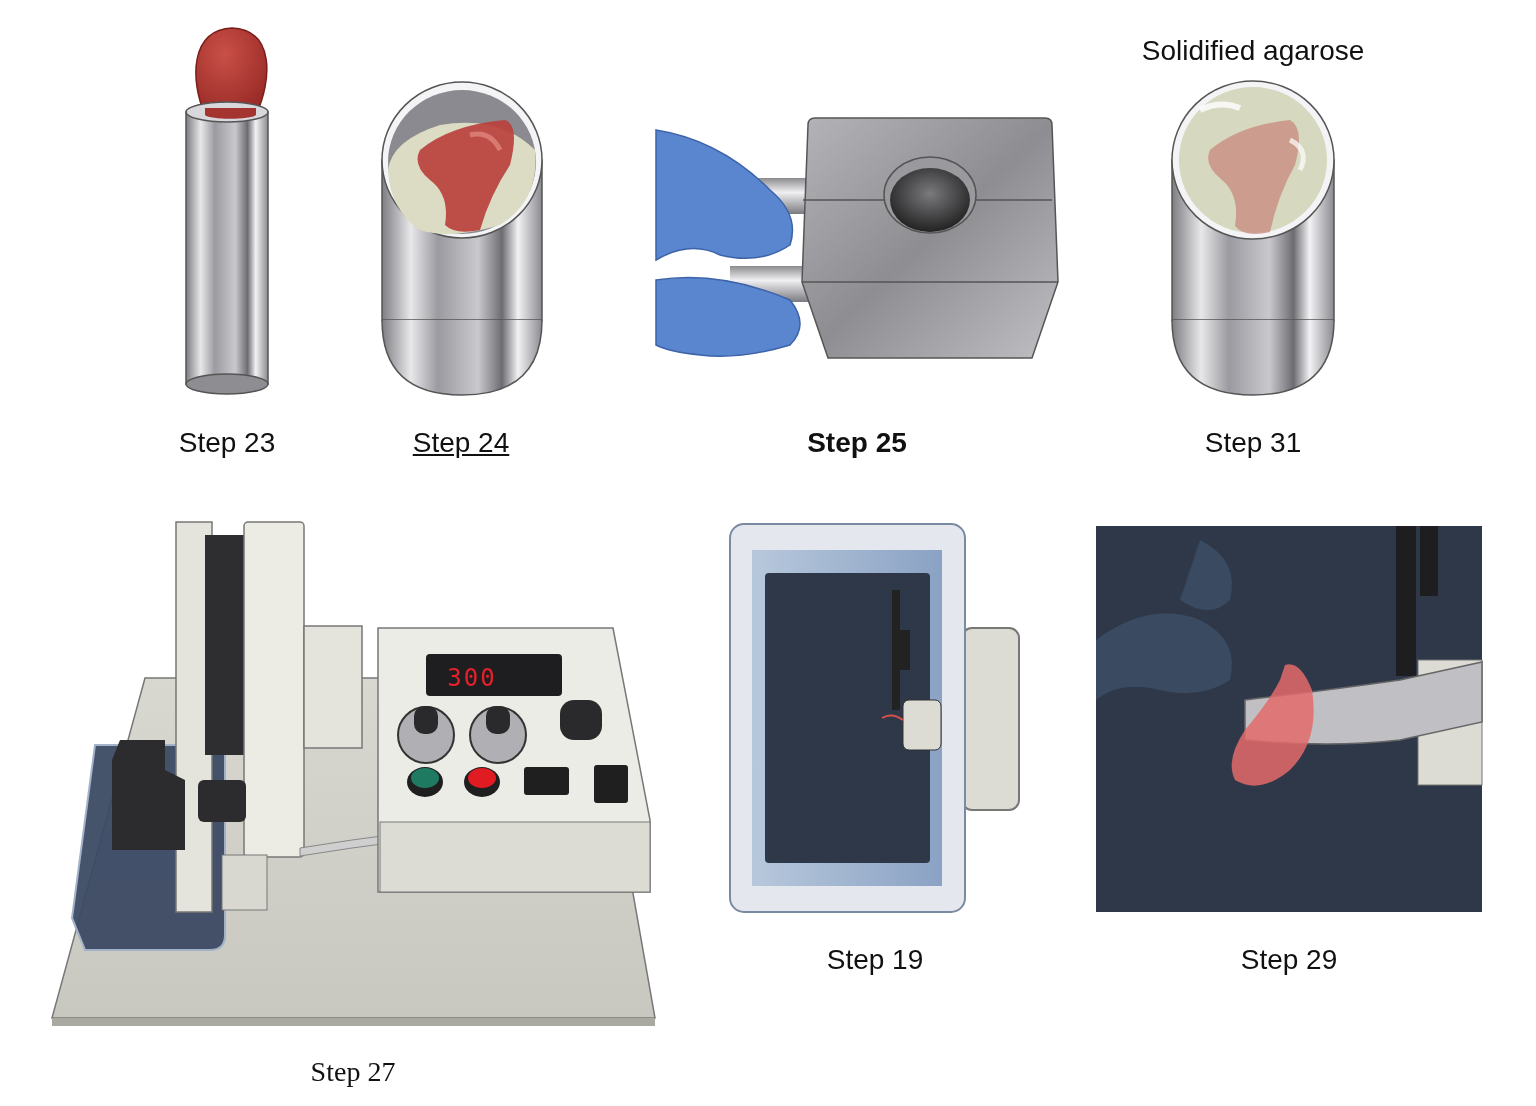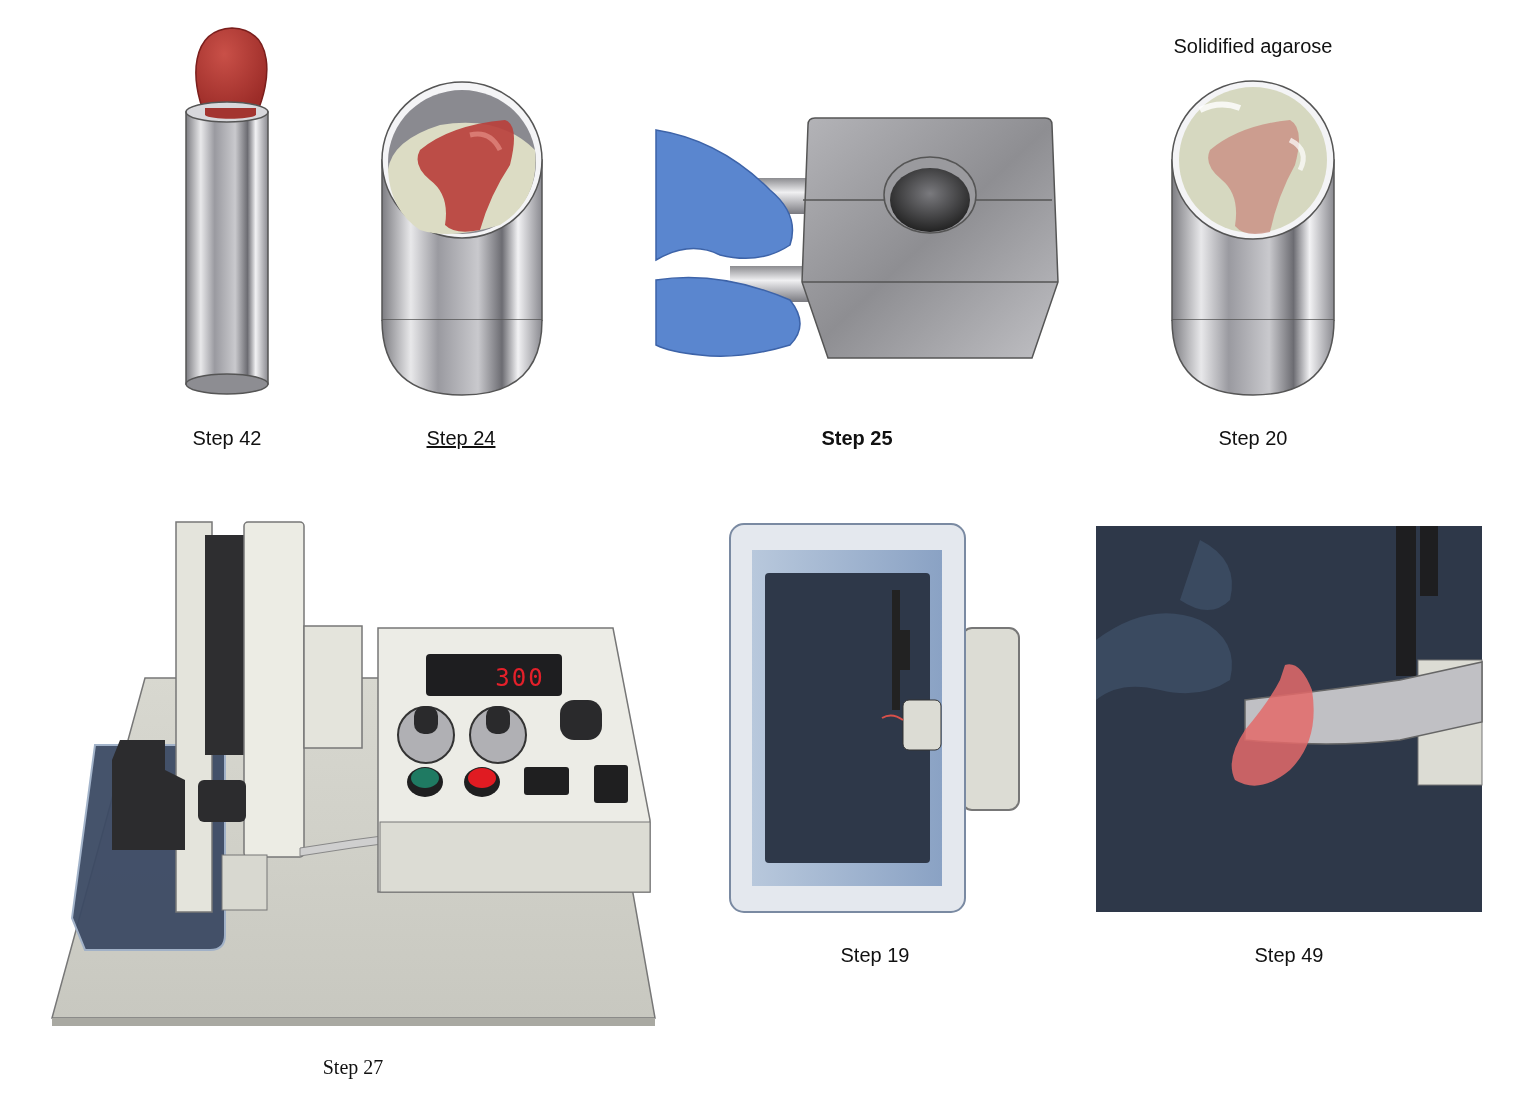--- a/index.html
+++ b/index.html
@@ -1,18 +1,18 @@
 <!DOCTYPE html>
 <html><head>
 <meta charset="utf-8">
 <style>
   html, body { margin:0; padding:0; background:#ffffff; }
   body { width:1536px; height:1106px; position:relative; overflow:hidden; font-family:"Liberation Sans", sans-serif; }
   .panel { position:absolute; }
-  .label { position:absolute; font-size:20px; color:#111; text-align:center; white-space:nowrap; transform:translateX(-50%); }
+  .label { position:absolute; font-size:28px; color:#111; text-align:center; white-space:nowrap; transform:translateX(-50%); }
   svg { position:absolute; left:0; top:0; overflow:visible; }
 </style>
 </head>
 <body>
 
 <div class="label" style="left:1253px; top:35px;">Solidified agarose</div>
 
 <div class="panel" style="left:0;top:0;width:1px;height:1px;">
   <svg width="1536" height="1106">
     <defs>
@@ -54,21 +54,21 @@
     </defs>
 
     <path d="M205,115 C190,80 190,30 232,28 C275,30 272,80 256,115 Z" fill="url(#tissueDrop)" stroke="#7a1e1c" stroke-width="1.5"></path>
 
     <rect x="186" y="112" width="82" height="272" fill="url(#metal)" stroke="#555" stroke-width="1.5"></rect>
     <ellipse cx="227" cy="384" rx="41" ry="10" fill="#8d8d92" stroke="#555" stroke-width="1.5"></ellipse>
     <ellipse cx="227" cy="112" rx="41" ry="10" fill="#d8d8dc" stroke="#555" stroke-width="1.5"></ellipse>
     <path d="M205,115 C210,120 250,120 256,115 L256,108 L205,108 Z" fill="#a33430"></path>
   </svg>
 </div>
-<div class="label" style="left:227px; top:427px;">Step 42</div>
+<div class="label" style="left:227px; top:427px;">Step 23</div>
 
 <div class="panel" style="left:0;top:0;width:1px;height:1px;">
   <svg width="1536" height="1106">
     <rect x="382" y="160" width="160" height="160" fill="url(#metal)" stroke="#555" stroke-width="1.5"></rect>
     <path d="M382,320 Q382,395 462,395 Q542,395 542,320" fill="url(#metal)" stroke="#555" stroke-width="1.5"></path>
     <ellipse cx="462" cy="160" rx="80" ry="78" fill="#f4f4f6" stroke="#555" stroke-width="1.5"></ellipse>
     <ellipse cx="462" cy="162" rx="74" ry="72" fill="#8a8a90"></ellipse>
     <path d="M388,170 Q392,140 440,125 Q500,115 535,150 Q540,200 500,225 Q450,240 420,230 Q390,210 388,170 Z" fill="#dcdcc4"></path>
     <path d="M420,150 Q450,125 505,120 Q520,125 510,165 Q490,195 480,230 Q455,235 445,225 Q450,195 430,180 Q412,165 420,150 Z" fill="#b8403c" opacity="0.92"></path>
     <path d="M470,135 Q490,130 500,150" stroke="#d97a72" stroke-width="5" fill="none"></path>
@@ -98,21 +98,21 @@
   <svg width="1536" height="1106">
     <rect x="1172" y="160" width="162" height="160" fill="url(#metal)" stroke="#555" stroke-width="1.5"></rect>
     <path d="M1172,320 Q1172,395 1253,395 Q1334,395 1334,320" fill="url(#metal)" stroke="#555" stroke-width="1.5"></path>
     <ellipse cx="1253" cy="160" rx="81" ry="79" fill="#f4f4f6" stroke="#555" stroke-width="1.5"></ellipse>
     <ellipse cx="1253" cy="160" rx="74" ry="73" fill="#d6d8c0"></ellipse>
     <path d="M1210,150 Q1240,125 1290,120 Q1305,128 1295,165 Q1278,195 1270,232 Q1245,238 1235,226 Q1240,195 1222,180 Q1203,165 1210,150 Z" fill="#c98f82" opacity="0.8"></path>
     <path d="M1200,110 Q1220,100 1240,108" stroke="#fff" stroke-width="6" fill="none" opacity="0.8"></path>
     <path d="M1290,140 Q1310,150 1300,170" stroke="#fff" stroke-width="5" fill="none" opacity="0.7"></path>
   </svg>
 </div>
-<div class="label" style="left:1253px; top:427px;">Step 20</div>
+<div class="label" style="left:1253px; top:427px;">Step 31</div>
 
 <div class="panel" style="left:0;top:0;width:1px;height:1px;">
   <svg width="1536" height="1106">
 
     <path d="M145,678 L595,678 L655,1018 L52,1018 Z" fill="url(#baseG)" stroke="#777" stroke-width="1.5"></path>
     <rect x="52" y="1018" width="603" height="8" fill="#a9a9a2"></rect>
 
     <path d="M95,745 L225,745 L225,935 Q225,950 210,950 L85,950 L72,918 Z" fill="#3c4a64" stroke="#9fb0c8" stroke-width="2" opacity="0.95"></path>
 
     <rect x="176" y="522" width="36" height="390" fill="#e4e4dc" stroke="#777" stroke-width="1.5"></rect>
@@ -137,21 +137,21 @@
     <rect x="486" y="706" width="24" height="28" rx="10" fill="#2a2a2c"></rect>
     <rect x="560" y="700" width="42" height="40" rx="14" fill="#2a2a2c"></rect>
 
     <ellipse cx="425" cy="782" rx="18" ry="15" fill="#1f1f20"></ellipse>
     <ellipse cx="425" cy="778" rx="14" ry="10" fill="#1f7a62"></ellipse>
     <ellipse cx="482" cy="782" rx="18" ry="15" fill="#1f1f20"></ellipse>
     <ellipse cx="482" cy="778" rx="14" ry="10" fill="#e01b22"></ellipse>
     <rect x="524" y="767" width="45" height="28" rx="3" fill="#1f1f20"></rect>
     <rect x="594" y="765" width="34" height="38" rx="3" fill="#1f1f20"></rect>
   </svg>
-  <div class="label" style="left:520px; top:664px; font-family:'DejaVu Sans Mono', monospace; font-size:24px; color:#e4202a; letter-spacing:2px;">300</div>
+  <div class="label" style="left:472px; top:664px; font-family:'DejaVu Sans Mono', monospace; font-size:24px; color:#e4202a; letter-spacing:2px;">300</div>
 </div>
 <div class="label" style="left:353px; top:1056px;font-family:Liberation Serif, serif;">Step 27</div>
 
 <div class="panel" style="left:0;top:0;width:1px;height:1px;">
   <svg width="1536" height="1106">
     <rect x="962" y="628" width="57" height="182" rx="10" fill="#dcdcd4" stroke="#777" stroke-width="2"></rect>
     <rect x="730" y="524" width="235" height="388" rx="14" fill="#e4e8ee" stroke="#7a8aa2" stroke-width="2"></rect>
     <rect x="752" y="550" width="190" height="336" fill="url(#trayG)"></rect>
     <rect x="765" y="573" width="165" height="290" rx="4" fill="#2e3849"></rect>
     <rect x="892" y="590" width="8" height="120" fill="#222"></rect>
@@ -167,13 +167,13 @@
     <rect x="1096" y="526" width="386" height="386" fill="#2e3849"></rect>
     <path d="M1096,640 Q1150,600 1200,620 Q1240,640 1230,680 Q1200,700 1160,690 Q1120,680 1096,700 Z" fill="#3a4a60"></path>
     <path d="M1200,540 Q1240,560 1230,600 Q1210,620 1180,600 Z" fill="#3a4a60"></path>
     <rect x="1396" y="526" width="20" height="150" fill="#1e1e20"></rect>
     <rect x="1420" y="526" width="18" height="70" fill="#1e1e20"></rect>
     <rect x="1418" y="660" width="64" height="125" fill="#dcdcd4" stroke="#777"></rect>
     <path d="M1245,700 Q1330,690 1400,680 L1482,662 L1482,722 L1400,740 Q1330,748 1245,740 Z" fill="#c0c0c4" stroke="#666" stroke-width="1.5"></path>
     <path d="M1285,665 Q1300,660 1312,690 Q1320,740 1290,770 Q1260,795 1235,780 Q1225,760 1245,730 Q1270,700 1280,680 Z" fill="#e36a6a" opacity="0.85"></path>
   </svg>
 </div>
-<div class="label" style="left:1289px; top:944px;">Step 49</div>
+<div class="label" style="left:1289px; top:944px;">Step 29</div>
 
 </body></html>

